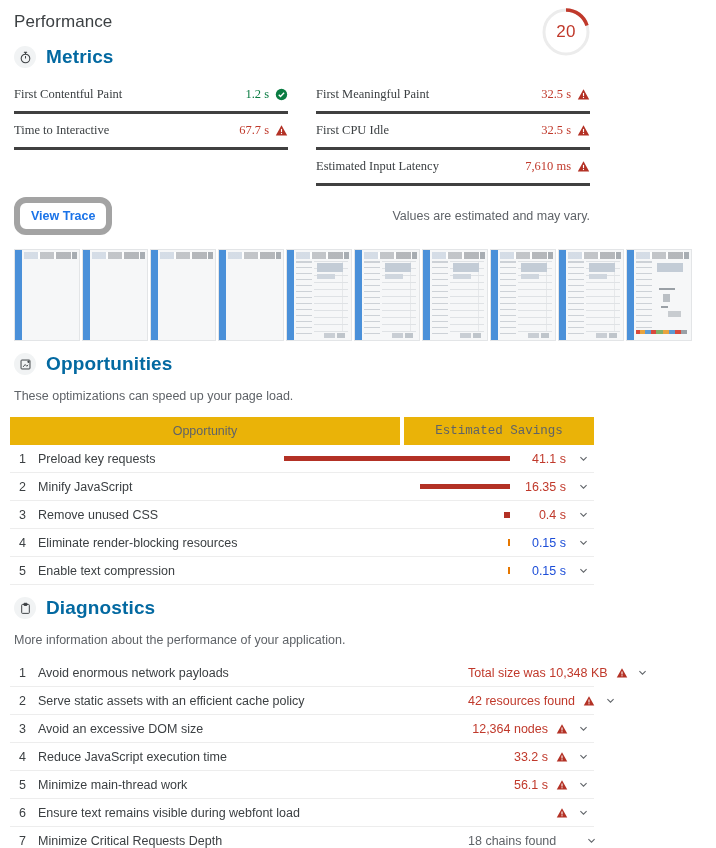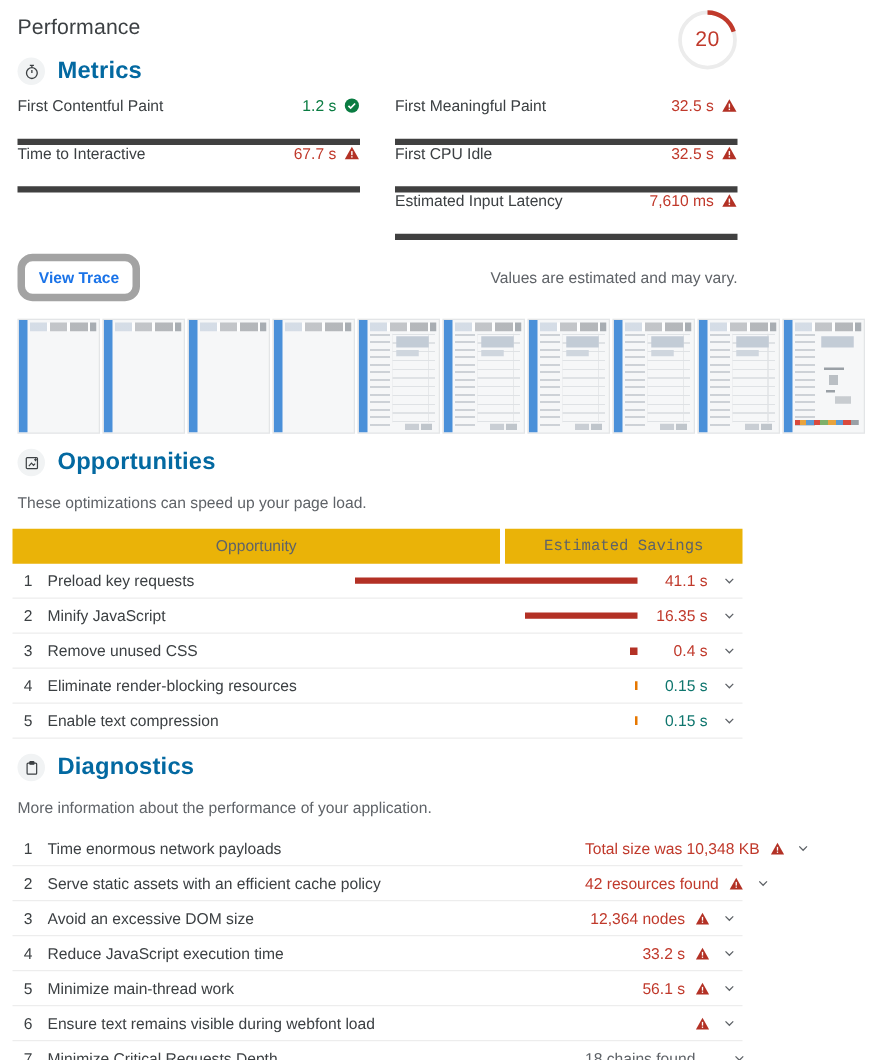--- a/index.html
+++ b/index.html
@@ -92,23 +92,25 @@
     display: flex;
     padding: 0 14px;
     margin-top: 10px;
     box-sizing: border-box;
   }
   .metrics-col { width: 50%; box-sizing: border-box; }
   .metrics-col.left  { padding-right: 14px; }
   .metrics-col.right { padding-left: 14px; }
   .metric-row {
     display: flex;
+    align-items: center;
     height: 33px;
-    border-bottom: 5px solid #404040;
+    border-bottom: 3px solid #404040;
     font-size: 12.5px;
+    font-family: Liberation Serif, serif;
   }
   .metric-name { flex: 1; color: #3c4043; }
   .metric-val {
     font-size: 12.5px;
     margin-right: 6px;
     white-space: nowrap;
   }
   .metric-val.pass { color: #0a7c42; }
   .metric-val.fail { color: #c0392b; }
   .mark { width: 13px; height: 13px; flex:none; display:block; }
@@ -270,21 +272,21 @@
   .bar.orange { background: #e67700; }
   .row .val {
     width: 58px;
     flex: none;
     text-align: right;
     padding-right: 6px;
     box-sizing: border-box;
     white-space: nowrap;
   }
   .row .val.red    { color: #c0392b; }
-  .row .val.orange { color: #0f766e; }
+  .row .val.orange { color: #1d4ed8; }
   .row .val.gray   { color: #5f6368; }
   .row .warnslot {
     width: 20px;
     flex: none;
     display: flex;
     align-items: center;
     justify-content: center;
   }
   .row .chev {
     width: 22px;
@@ -561,21 +563,21 @@
         <rect x="6" y="1.6" width="4" height="2.6" rx="0.6" fill="#3c4043"></rect>
       </svg>
     </span>
     <span class="sec-title">Diagnostics</span>
   </div>
   <div class="sec-desc">More information about the performance of your application.</div>
 
   <div class="tbl diag" style="margin-top:12px">
     <div class="row">
       <span class="idx">1</span>
-      <span class="label">Time enormous network payloads</span>
+      <span class="label">Avoid enormous network payloads</span>
       <span class="spacer"></span>
       <span class="val red">Total size was 10,348 KB</span>
       <span class="warnslot">
           <svg viewBox="0 0 16 16" width="12" height="12">
             <path d="M8 1.6L15 14H1z" fill="#b33125"></path>
             <rect x="7.3" y="6" width="1.4" height="4" fill="#fff"></rect>
             <rect x="7.3" y="11" width="1.4" height="1.4" fill="#fff"></rect>
           </svg>
         </span>
       <span class="chev">

